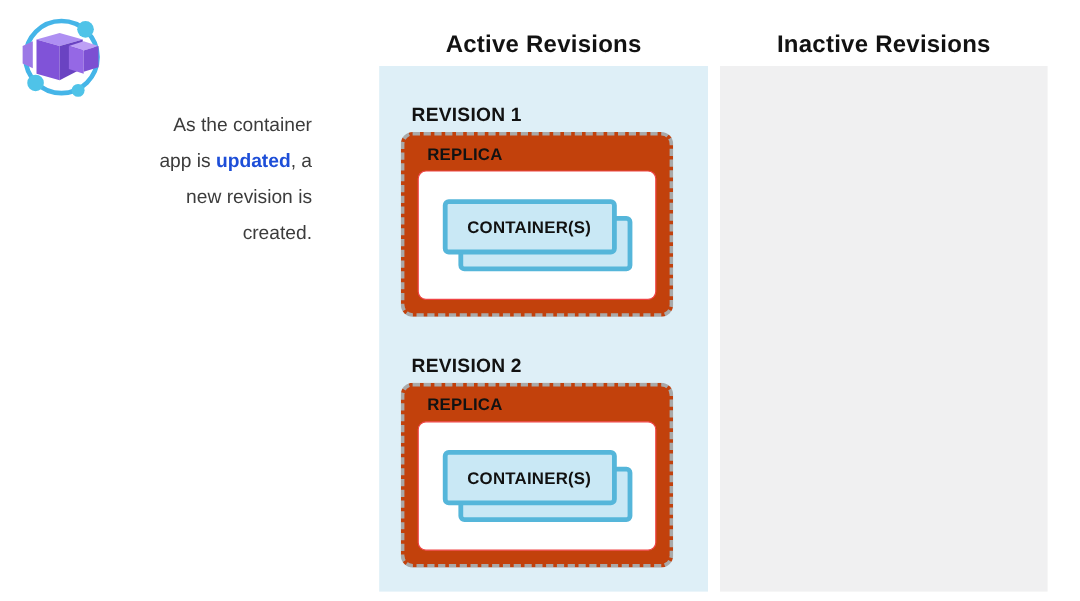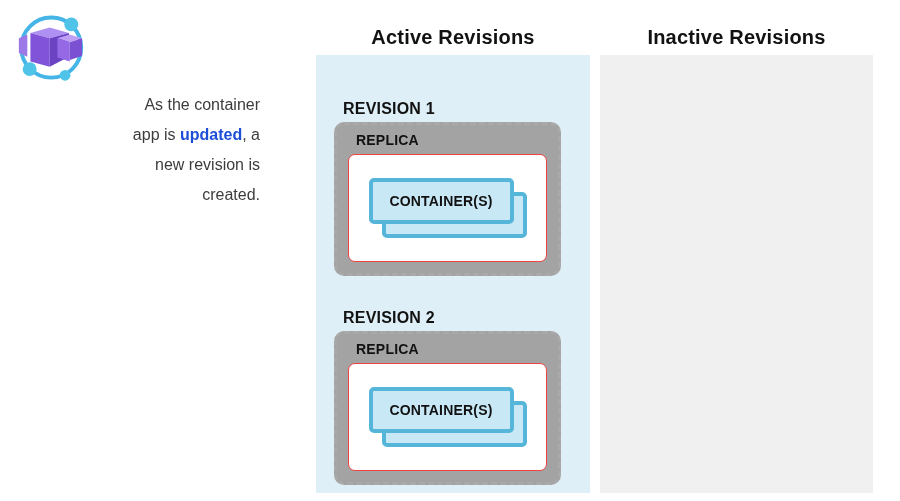--- a/index.html
+++ b/index.html
@@ -40,26 +40,26 @@
   }
   .panel.active   { left: 316px; width: 274px; background: #DEEFF7; }
   .panel.inactive { left: 600px; width: 273px; background: #F0F0F1; }
 
   
   .rev-group { position: absolute; left: 18px; width: 227px; }
   .rev-group-1 { top: 33px; }
   .rev-group-2 { top: 242px; }
   .rev-label {
     font-size: 16px; font-weight: 700; color: #121212;
-    margin: 12px 0 0 9px; height: 18px; line-height: 18px; letter-spacing: 0.2px;
+    margin: 0 0 0 9px; height: 18px; line-height: 18px; letter-spacing: 0.2px;
   }
   .rev-box {
     margin-top: 4px;
     height: 154px; box-sizing: border-box;
-    background: #a3a3a3;
+    background: #c2410c;
     border: 3px dashed #A9A9A9;
     border-radius: 10px;
     padding: 6px 11px 11px 11px;
     display: flex; flex-direction: column;
   }
   .replica-label {
     font-size: 14px; font-weight: 700; color: #121212;
     margin: 0 0 5px 8px; height: 18px; line-height: 18px; letter-spacing: 0.2px;
   }
   .replica-box {

